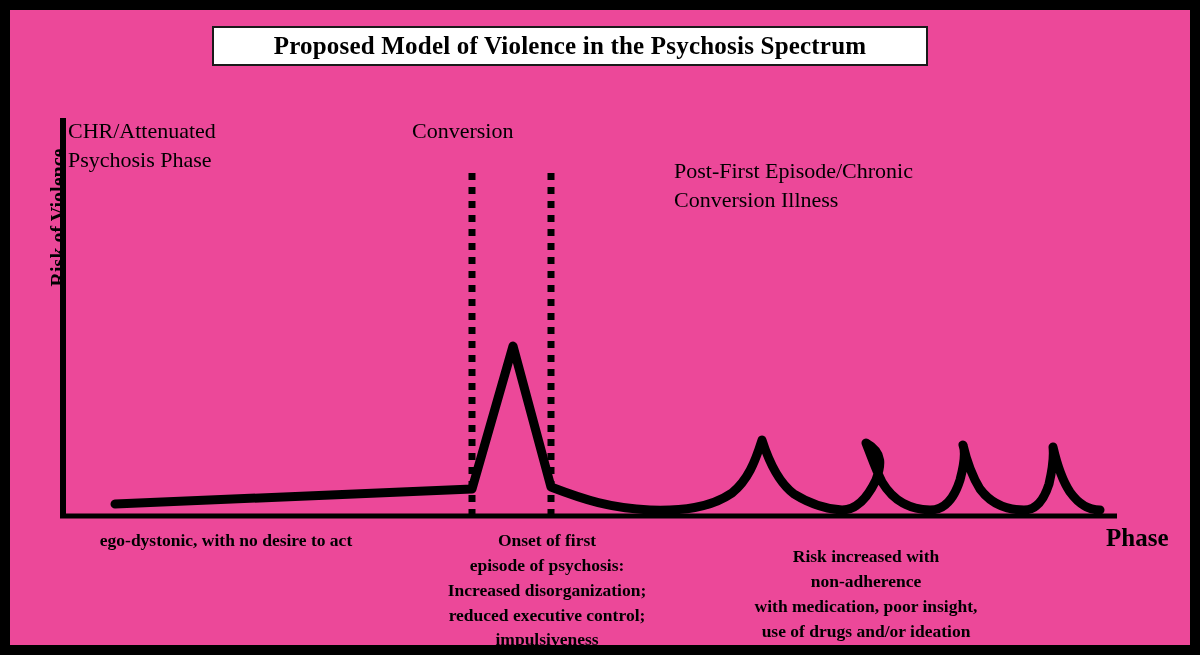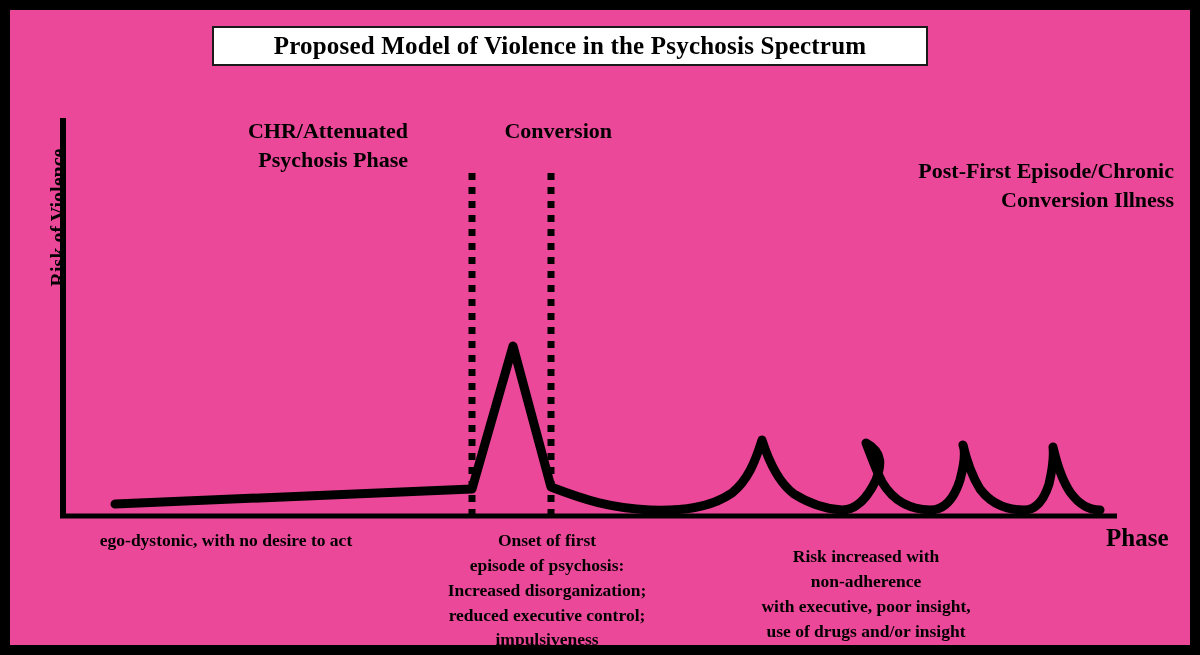--- a/index.html
+++ b/index.html
@@ -36,23 +36,23 @@
     font-size: 25px;
     font-weight: bold;
     letter-spacing: 0.2px;
     color: #000000;
     white-space: nowrap;
   }
 
   
   .phase-label {
     position: absolute;
-    text-align: right;
+    text-align: left;
     font-size: 22px;
-    font-weight: bold;
+    font-weight: normal;
     line-height: 1.32;
     color: #000000;
   }
   .phase-0 { left: 58px;  top: 106px; width: 340px; }
   .phase-1 { left: 402px; top: 106px; width: 200px; }
   .phase-2 { left: 664px; top: 106px; width: 500px; margin-top: 40px; }
 
   
   .ylabel {
     position: absolute;
@@ -163,17 +163,17 @@
     <div>Onset of first</div>
     <div>episode of psychosis:</div>
     <div>Increased disorganization;</div>
     <div>reduced executive control;</div>
     <div>impulsiveness</div>
   </div>
 
   <div class="annot annot-2">
     <div>Risk increased with</div>
     <div>non-adherence</div>
-    <div>with executive, poor insight,</div>
-    <div>use of drugs and/or insight</div>
+    <div>with medication, poor insight,</div>
+    <div>use of drugs and/or ideation</div>
   </div>
 
 </div>
 
 </body></html>

